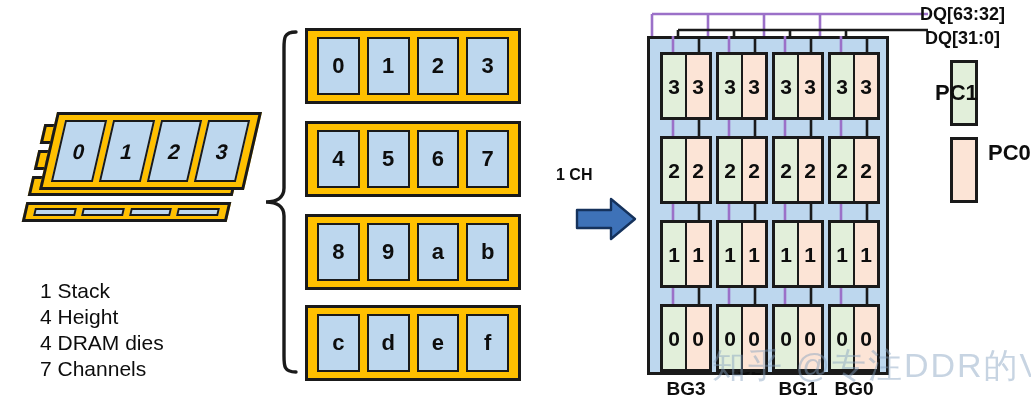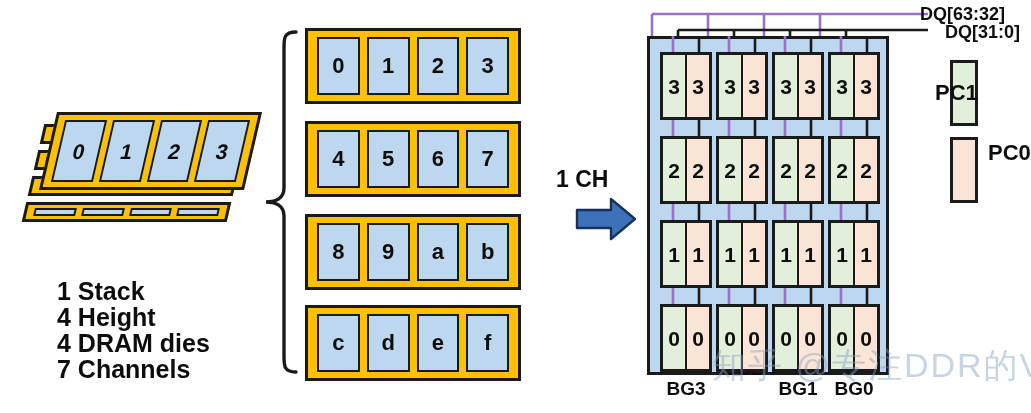--- a/index.html
+++ b/index.html
@@ -43,23 +43,22 @@
     box-sizing:border-box;
     transform:skewX(-13deg);
     display:flex;align-items:center;justify-content:center;
     gap:6px;padding:3px 7px;
   }
   .die-thin .die-cell{font-size:0;}
 
   
   #stack-facts{position:absolute;left:40px;top:278px;width:240px;}
   #stack-facts div{
-    font-size:25px;font-weight:700;line-height:26px;
+    font-size:21px;font-weight:400;line-height:26px;
     white-space:nowrap;
-    margin-left:17px;
   }
 
   
   #brace{position:absolute;left:262px;top:28px;width:36px;height:348px;}
 
   
   .die-row{
     position:absolute;left:305px;
     width:216px;height:76px;
     background:#FFC000;
@@ -77,21 +76,21 @@
     font-size:22px;font-weight:700;line-height:1;
   }
   #caption-die{
     position:absolute;left:208px;top:388px;
     font-size:19px;font-weight:700;white-space:nowrap;
   }
 
   
   #arrow-label{
     position:absolute;left:556px;top:166px;
-    font-size:23px;font-weight:700;white-space:nowrap;
+    font-size:16px;font-weight:700;white-space:nowrap;
   }
   #arrow-shape{position:absolute;left:575px;top:196px;width:62px;height:46px;}
 
   
   #ch-panel{
     position:absolute;left:647px;top:36px;
     width:242px;height:339px;
     background:#BDD7EE;
     border:3px solid #1a1a1a;
     box-sizing:border-box;
@@ -246,21 +245,21 @@
 
     <line x1="38" y1="30" x2="288" y2="30" stroke="#1a1a1a" stroke-width="2.6"></line>
 
     <line x1="38" y1="30" x2="38" y2="60" stroke="#1a1a1a" stroke-width="2.6"></line>
     <line x1="94" y1="30" x2="94" y2="60" stroke="#1a1a1a" stroke-width="2.6"></line>
     <line x1="150" y1="30" x2="150" y2="60" stroke="#1a1a1a" stroke-width="2.6"></line>
     <line x1="206" y1="30" x2="206" y2="60" stroke="#1a1a1a" stroke-width="2.6"></line>
   </svg>
 
   <div class="dq-label" style="left:920px;top:4px;">DQ[63:32]</div>
-  <div class="dq-label" style="left:925px;top:22px;margin-left:20px;">DQ[31:0]</div>
+  <div class="dq-label" style="left:925px;top:28px;">DQ[31:0]</div>
 
   <div id="ch-panel"></div>
 
   <svg id="stub-svg" viewBox="0 0 242 339">
 
     <g stroke-width="2.6">
 
       <line x1="26" y1="0" x2="26" y2="16" stroke="#9B70C8"></line>
       <line x1="52" y1="0" x2="52" y2="16" stroke="#1a1a1a"></line>
       <line x1="26" y1="84" x2="26" y2="100" stroke="#9B70C8"></line>

